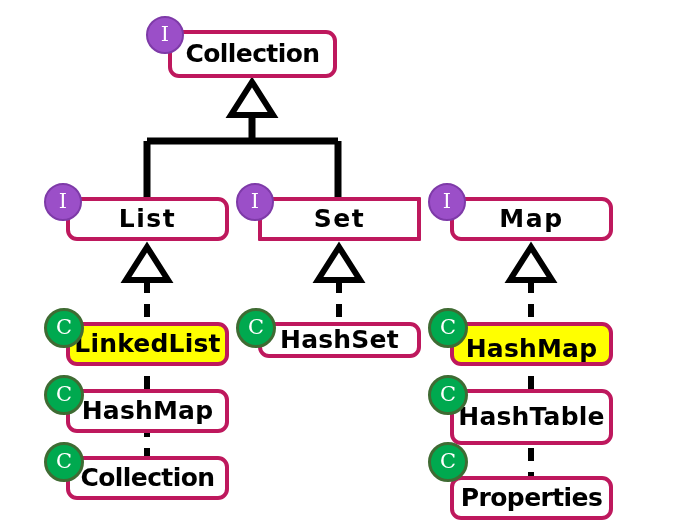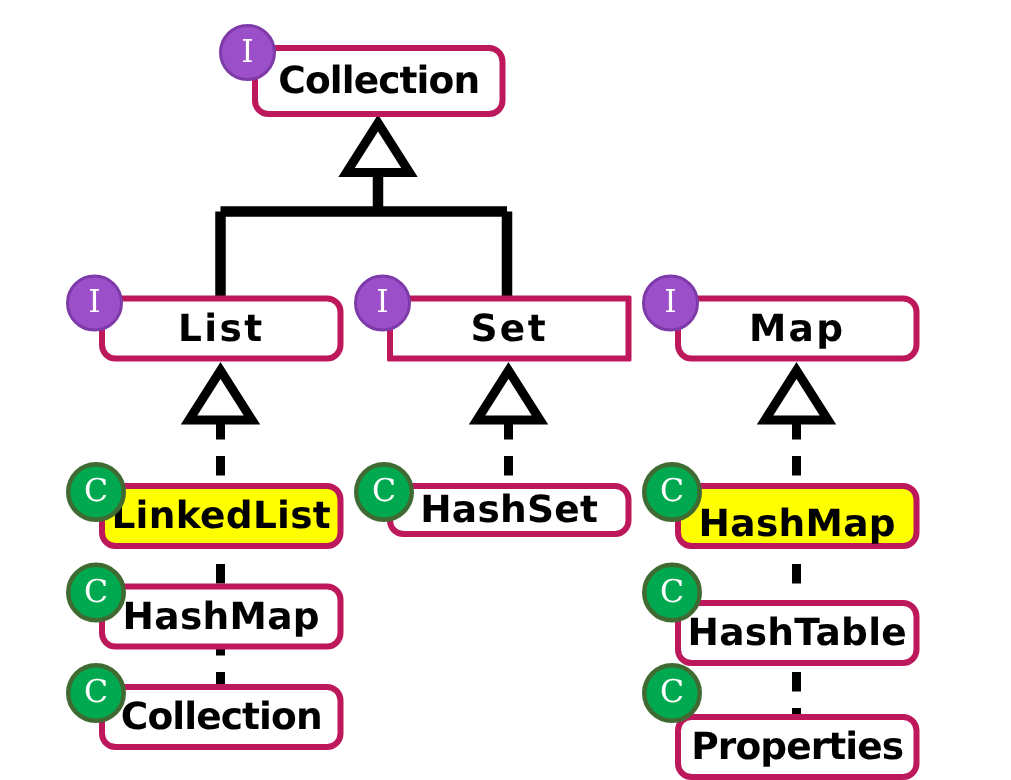--- a/index.html
+++ b/index.html
@@ -160,21 +160,21 @@
       </div>
       <div class="badge cls" style="left: 236px; top: 308px;">
         <span>C</span>
       </div>
       <div class="node rounded accent" style="left: 450px; top: 322px; width: 163px; height: 44px; z-index: 3; align-items: flex-end;">
         <div class="node-label">HashMap</div>
       </div>
       <div class="badge cls" style="left: 428px; top: 308px;">
         <span>C</span>
       </div>
-      <div class="node rounded" style="left: 450px; top: 400px; width: 163px; height: 44px; z-index: 3;">
+      <div class="node rounded" style="left: 450px; top: 389px; width: 163px; height: 56px; z-index: 3;">
         <div class="node-label">HashTable</div>
       </div>
       <div class="badge cls" style="left: 428px; top: 375px;">
         <span>C</span>
       </div>
       <div class="node rounded" style="left: 450px; top: 456px; width: 163px; height: 44px; z-index: 3; margin-top: 20px;">
         <div class="node-label tight">Properties</div>
       </div>
       <div class="badge cls" style="left: 428px; top: 442px;">
         <span>C</span>

